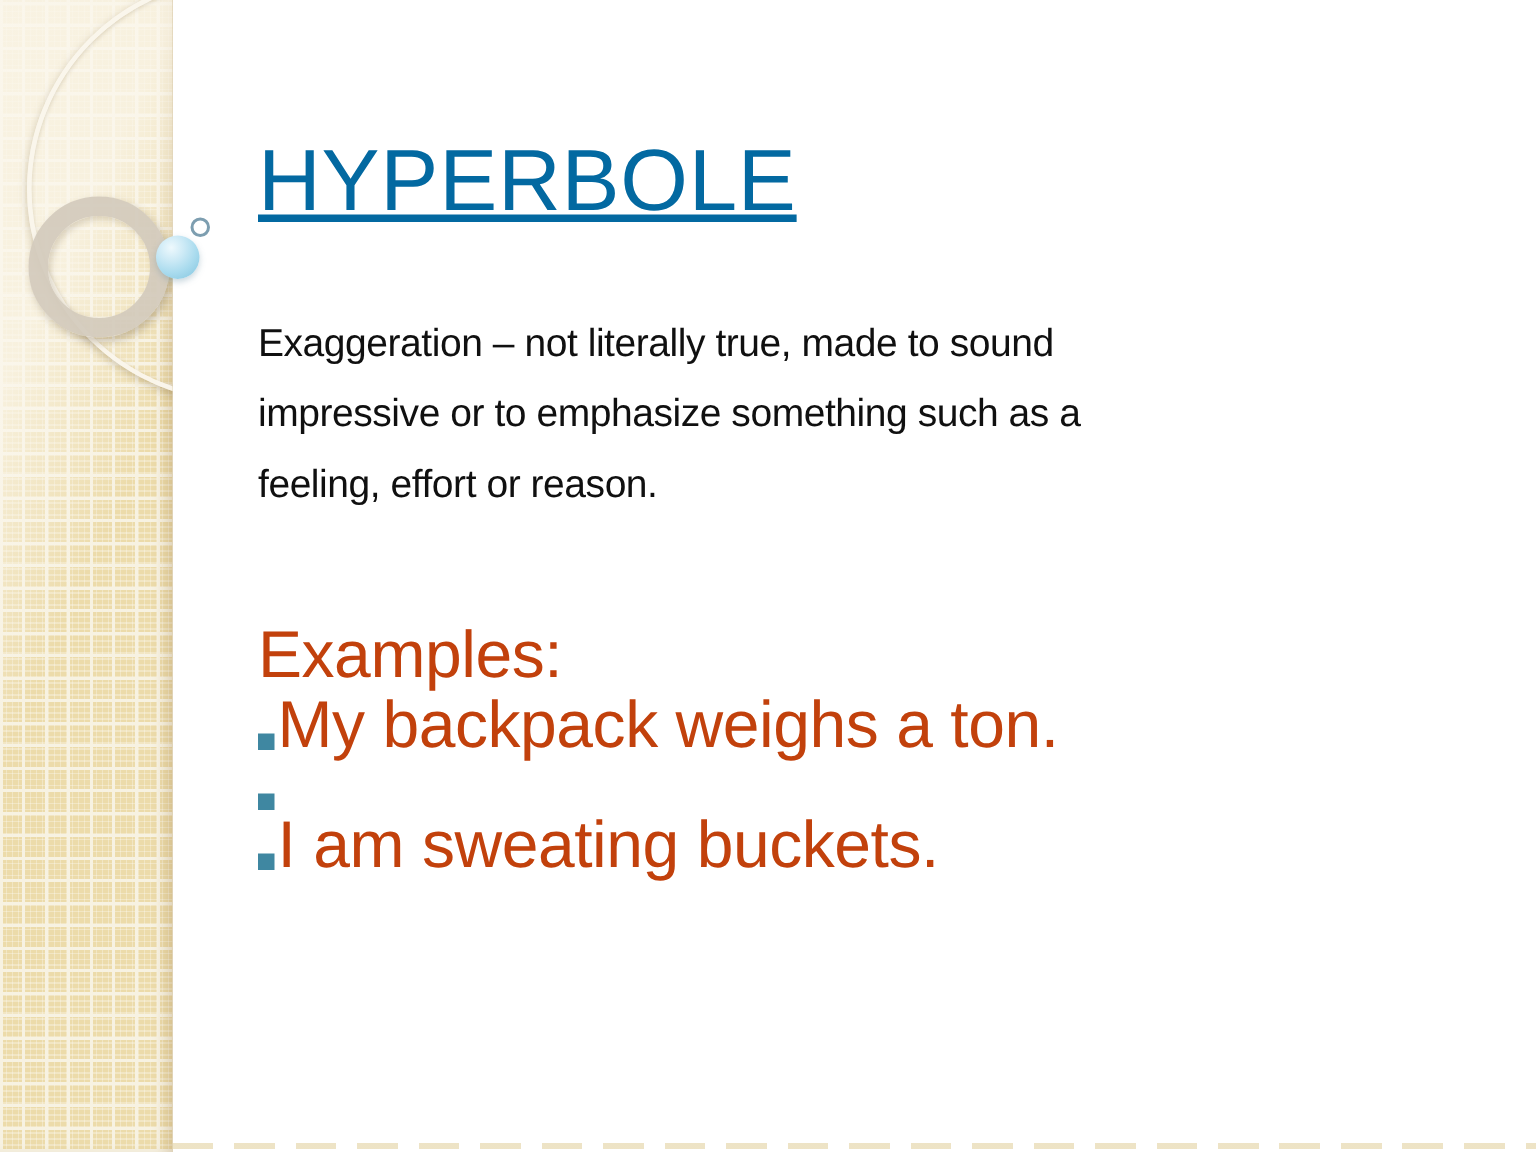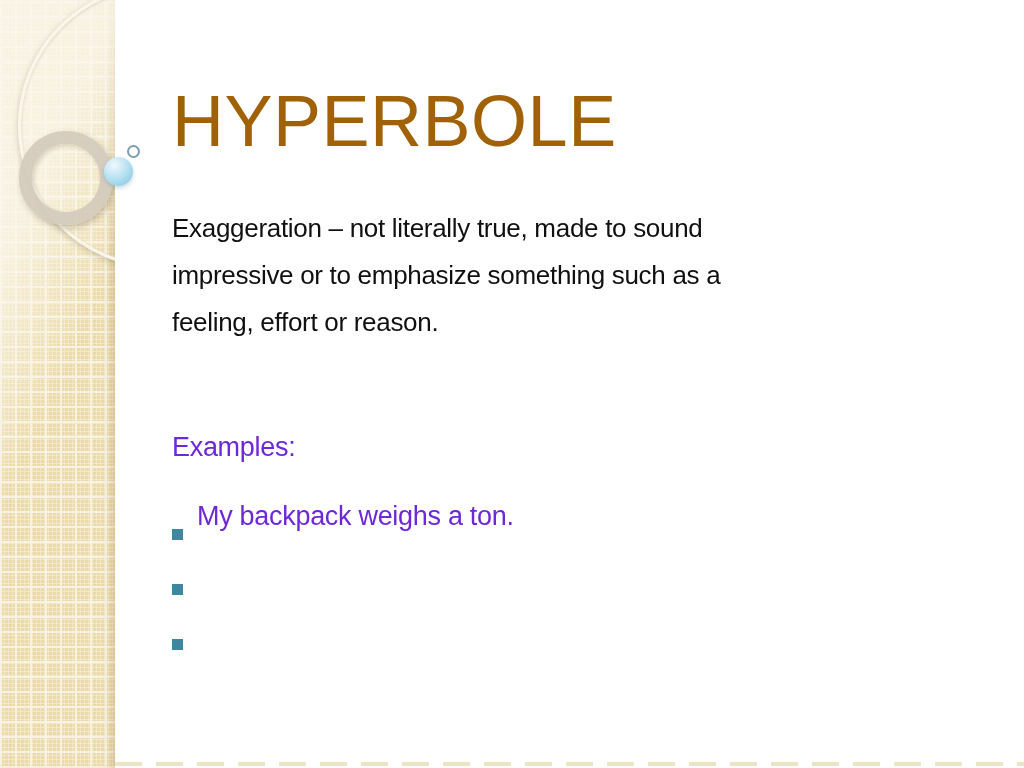--- a/index.html
+++ b/index.html
@@ -86,55 +86,55 @@
     height: 4px;
     background: repeating-linear-gradient(90deg,
       rgba(226,209,160,0.60) 0 27px, rgba(0,0,0,0) 27px 41px);
     z-index: 1;
   }
 
   
   .title {
     position: absolute;
     left: 172px; top: 94px;
-    font-size: 72px;
+    font-size: 58px;
     line-height: 54px;
     font-weight: 500;
     letter-spacing: 0.5px;
-    color: #a16207;
+    color: #0369a1;
     z-index: 3;
+    text-decoration: underline;
   }
   .definition {
     position: absolute;
     left: 172px; top: 205px;
     width: 820px;
     font-size: 26px;
     line-height: 47px;
     letter-spacing: -0.3px;
     color: #101010;
     white-space: pre-line;
     z-index: 3;
   }
   .examples {
     position: absolute;
-    left: 172px; top: 424px;
+    left: 172px; top: 413px;
     width: 820px;
-    font-size: 27px;
+    font-size: 44px;
     line-height: 47px;
     letter-spacing: -0.3px;
-    color: #6d28d9;
+    color: #c2410c;
     z-index: 3;
   }
   .examples-label { line-height: 47px; }
   .example-item {
     display: flex;
-    align-items: flex-end;
-    margin-top: 22px;
+    align-items: center;
+    margin-top: 0;
     line-height: 47px;
-    gap: 12px;
   }
   .bullet {
     flex: 0 0 auto;
     width: 11px; height: 11px;
     margin-top: 22px;
     margin-right: 2px;
     background: #3f87a1;
   }
 </style>
 </head>
@@ -166,16 +166,17 @@
       <span>My backpack weighs a ton.</span>
     </div>
 
 
     <div class="example-item">
       <span class="bullet"></span>
     </div>
 
     <div class="example-item">
       <span class="bullet"></span>
+      <span>I am sweating buckets.</span>
     </div>
   </div>
 
 </div>
 
 </body></html>

